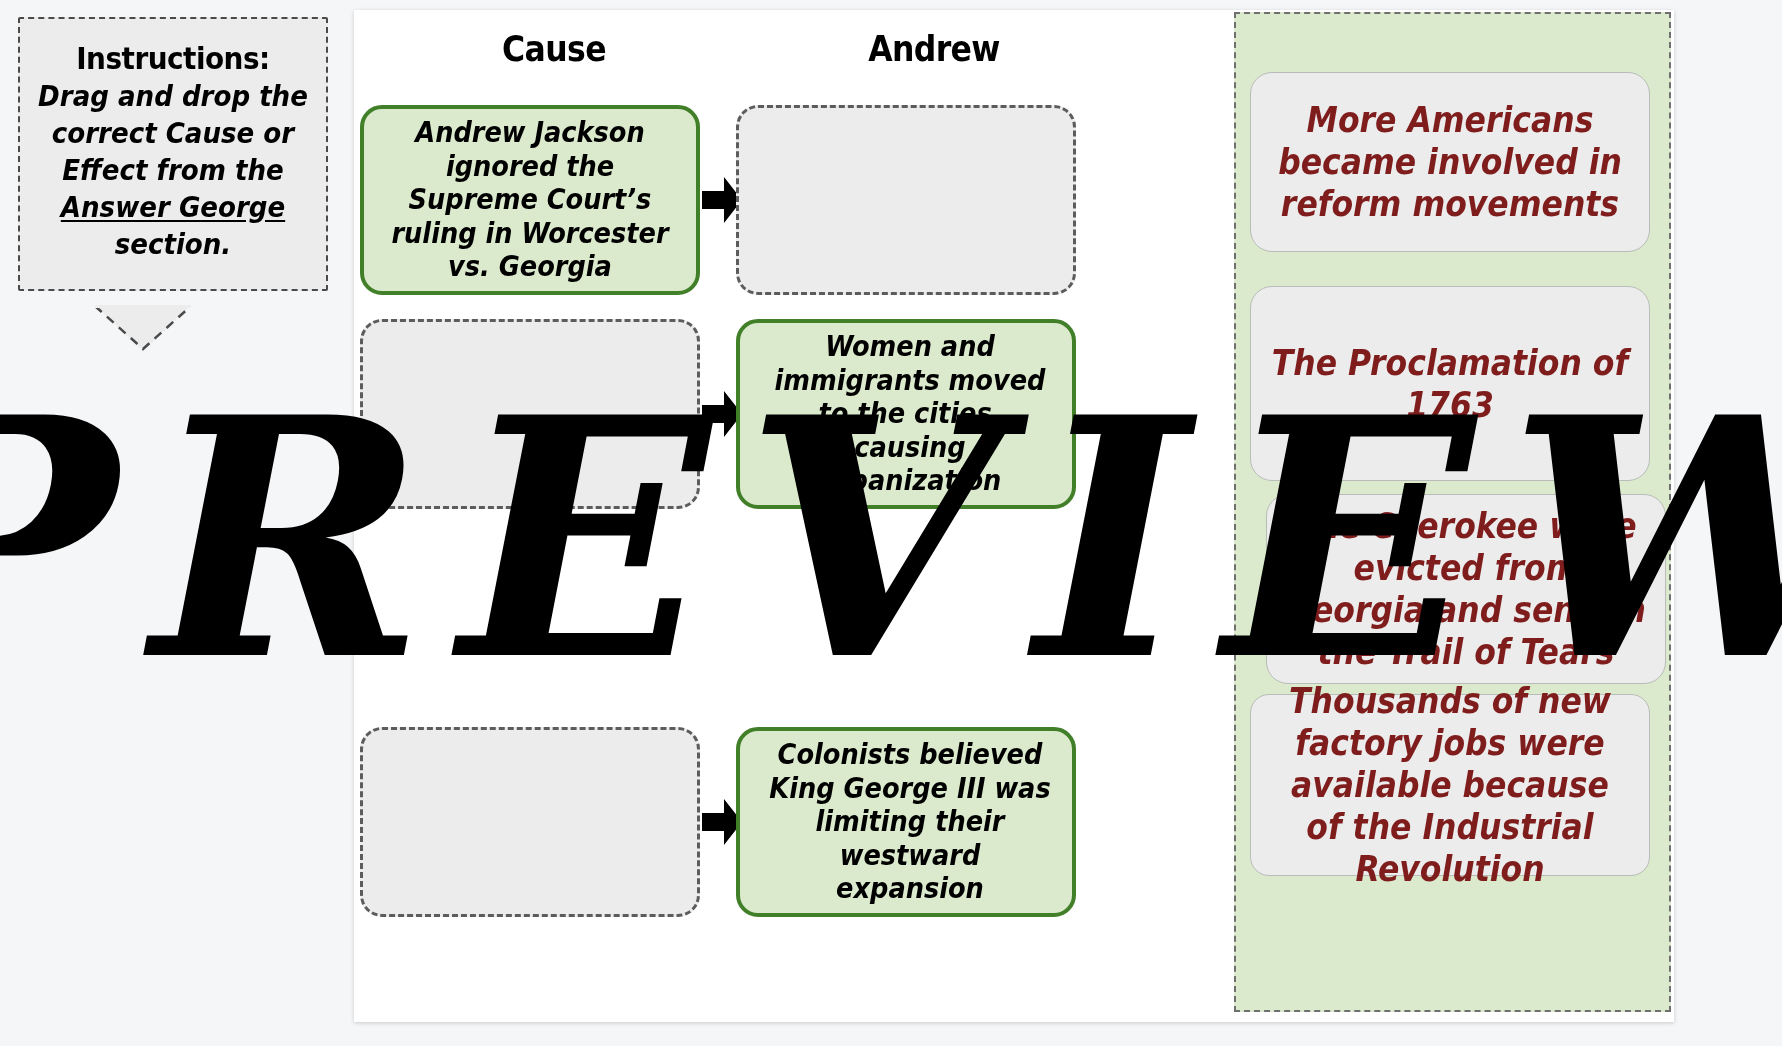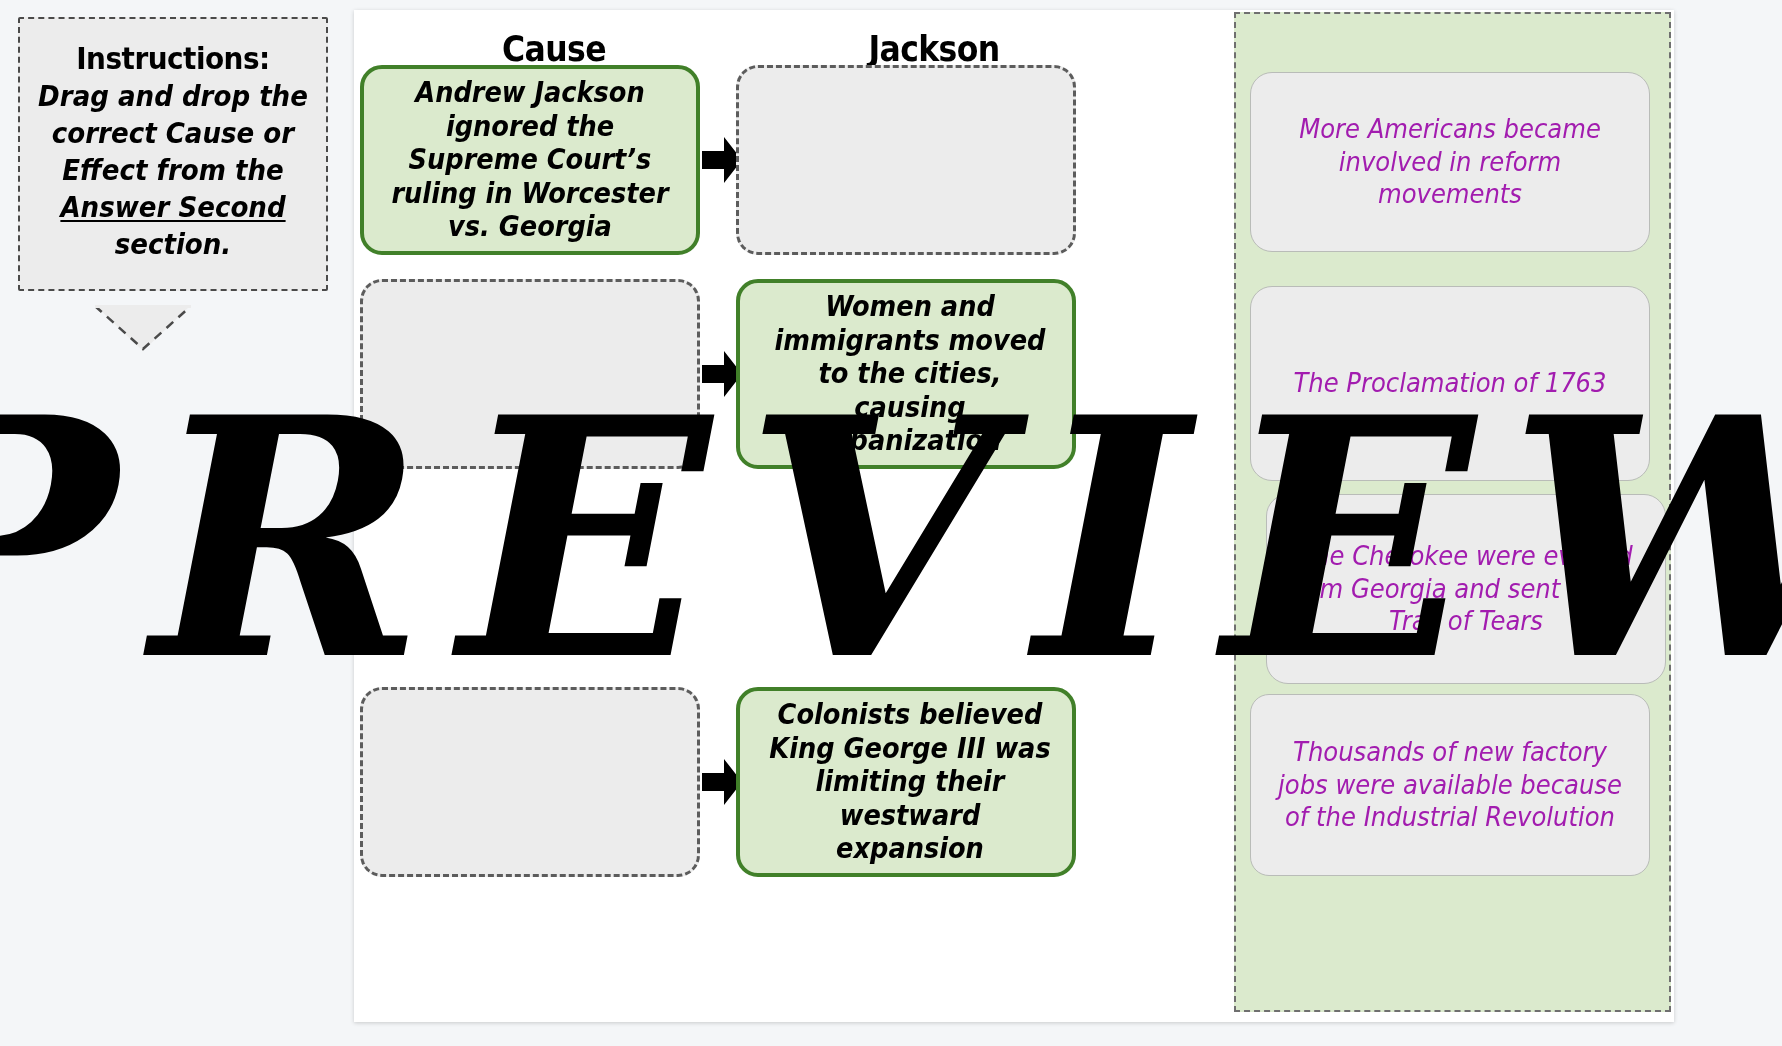--- a/index.html
+++ b/index.html
@@ -87,20 +87,21 @@
   #header-cause { left: 10px;  top: 22px; width: 380px; }
   #header-effect { left: 390px; top: 22px; width: 380px; }
   #header-answers { left: 790px; top: 20px; width: 520px; }
 
   
   .grid-row {
     position: absolute;
     left: 0;
     width: 760px;
     height: 190px;
+    margin-top: 40px;
   }
   #row-1 { top: 55px; }
   #row-2 { top: 269px; }
   #row-3 { top: 470px; }
   #row-4 { top: 677px; }
 
   .cell {
     position: absolute;
     top: 0;
     width: 340px;
@@ -165,25 +166,25 @@
     align-items: center;
     justify-content: center;
     text-align: center;
     padding: 10px 18px;
   }
   #answer-1 { top: 58px;  height: 180px; }
   #answer-2 { top: 272px; height: 195px; }
   #answer-3 { top: 480px; height: 190px; margin-left: 16px; }
   #answer-4 { top: 680px; height: 182px; border-radius: 19px; }
   .answer-text {
-    font-size: 27px;
-    font-style: italic;
-    font-weight: 400;
+    font-size: 35px;
+    font-style: italic;
+    font-weight: 700;
     line-height: 1.2;
-    color: #a21caf;
+    color: #7f1d1d;
   }
 
   
   #preview-watermark {
     position: absolute;
     left: 0;
     top: 0;
     width: 1782px;
     height: 1046px;
     pointer-events: none;
@@ -204,34 +205,34 @@
   }
 </style>
 </head>
 <body>
 
 <div id="instructions-callout">
   <span class="ins-title"><b>Instructions</b><span>:</span></span>
   <span class="ins-body">Drag and drop the</span>
   <span class="ins-body">correct Cause or</span>
   <span class="ins-body">Effect from the</span>
-  <span class="ins-body ins-underline">Answer Second</span>
+  <span class="ins-body ins-underline">Answer George</span>
   <span class="ins-body">section.</span>
 </div>
 
 <svg id="callout-tail" viewBox="0 0 96 46">
   <polygon points="0,0 96,0 48,46" fill="#ececec" stroke="none"></polygon>
   <path d="M0,1 L48,44 L96,1" fill="none" stroke="#4a4a4a" stroke-width="2.5" stroke-dasharray="9,7"></path>
   <path d="M0,1 L96,1" stroke="#ececec" stroke-width="4"></path>
 </svg>
 
 <div id="worksheet-card">
 
   <div class="col-header" id="header-cause">Cause</div>
-  <div class="col-header" id="header-effect">Jackson</div>
+  <div class="col-header" id="header-effect">Andrew</div>
   <div class="col-header" id="header-answers">Answer Choices</div>
 
   <div class="grid-row" id="row-1">
     <div class="cell cause filled">
       <span class="cell-text">Andrew Jackson ignored the Supreme Court’s ruling in Worcester vs. Georgia</span>
     </div>
     <svg class="row-arrow" viewBox="0 0 40 46">
       <polygon points="0,14 22,14 22,0 40,23 22,46 22,32 0,32" fill="#000"></polygon>
     </svg>
     <div class="cell effect empty">

